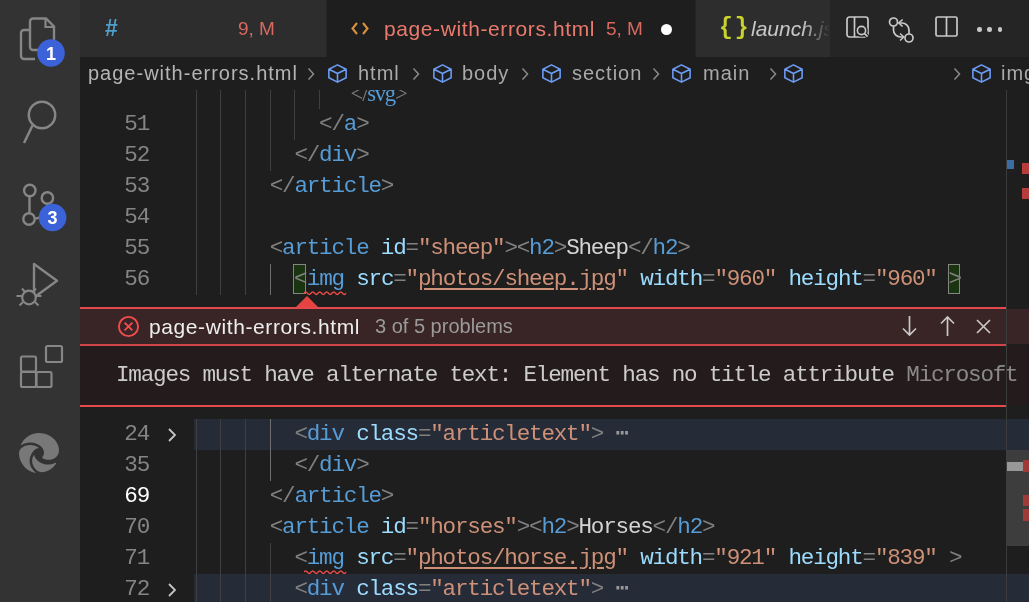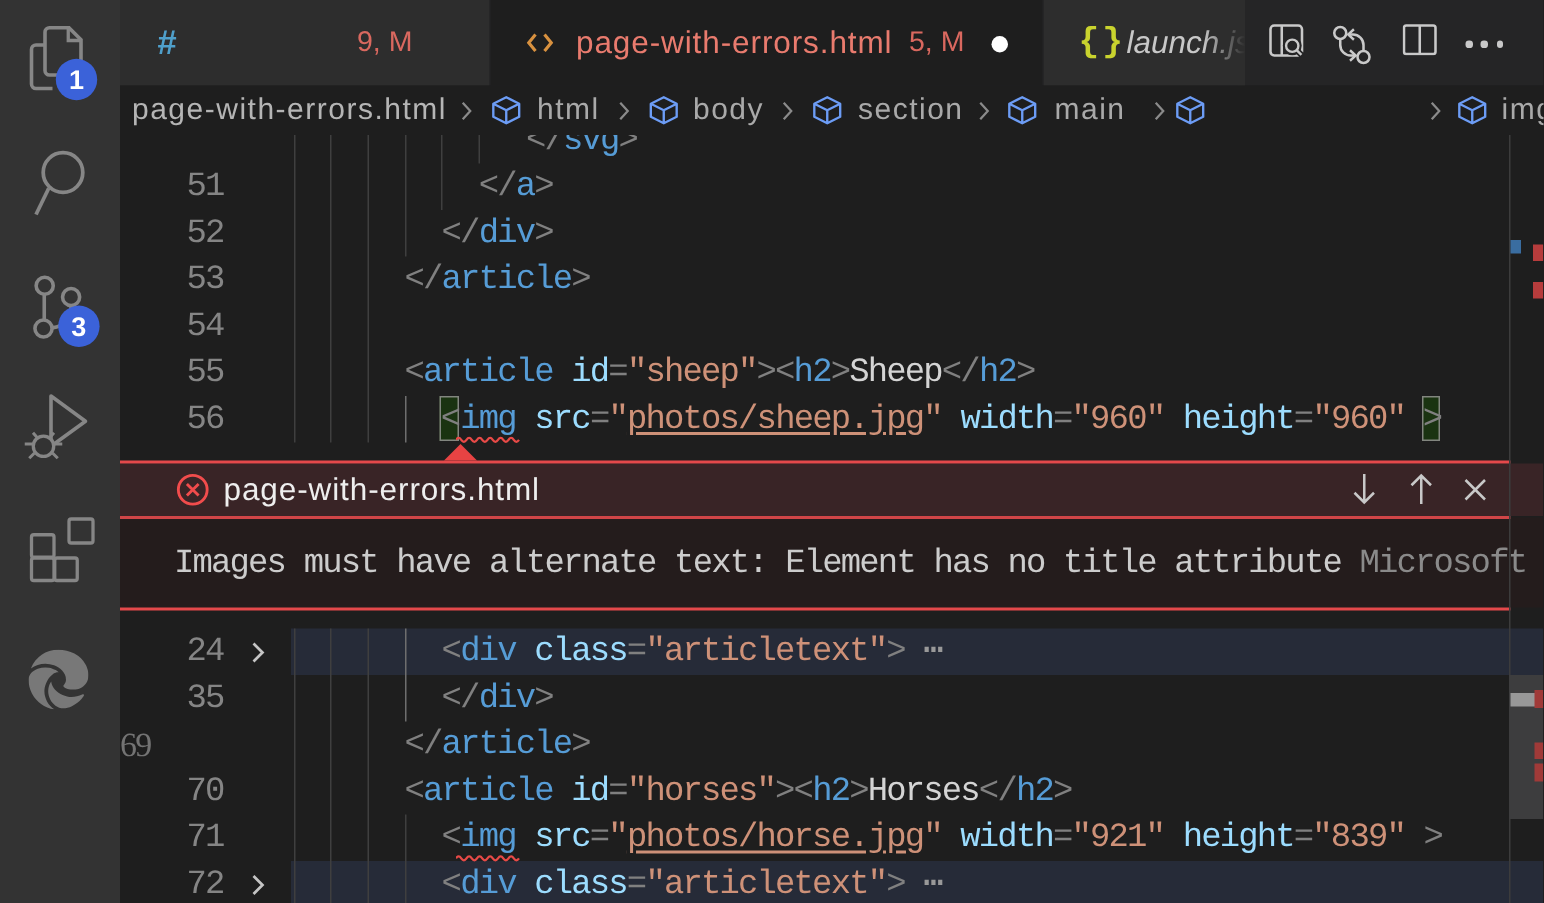--- a/index.html
+++ b/index.html
@@ -109,25 +109,25 @@
 <div style="position:absolute;left:214.4px;top:0px;width:1px;height:50px;background:#3f3f3f"></div>
 <div style="position:absolute;left:239.1px;top:0px;width:1px;height:19px;background:#3f3f3f"></div>
 <div style="position:absolute;left:0;top:19px;width:69px;height:31px;line-height:31px;text-align:right;color:#858585;font-family:'Liberation Mono',monospace;font-size:22.6px;letter-spacing:-1.21px">51</div>
 <div style="position:absolute;left:0;top:50px;width:69px;height:31px;line-height:31px;text-align:right;color:#858585;font-family:'Liberation Mono',monospace;font-size:22.6px;letter-spacing:-1.21px">52</div>
 <div style="position:absolute;left:0;top:81px;width:69px;height:31px;line-height:31px;text-align:right;color:#858585;font-family:'Liberation Mono',monospace;font-size:22.6px;letter-spacing:-1.21px">53</div>
 <div style="position:absolute;left:0;top:112px;width:69px;height:31px;line-height:31px;text-align:right;color:#858585;font-family:'Liberation Mono',monospace;font-size:22.6px;letter-spacing:-1.21px">54</div>
 <div style="position:absolute;left:0;top:143px;width:69px;height:31px;line-height:31px;text-align:right;color:#858585;font-family:'Liberation Mono',monospace;font-size:22.6px;letter-spacing:-1.21px">55</div>
 <div style="position:absolute;left:0;top:174px;width:69px;height:31px;line-height:31px;text-align:right;color:#858585;font-family:'Liberation Mono',monospace;font-size:22.6px;letter-spacing:-1.21px">56</div>
 <div style="position:absolute;left:0;top:329px;width:69px;height:31px;line-height:31px;text-align:right;color:#858585;font-family:'Liberation Mono',monospace;font-size:22.6px;letter-spacing:-1.21px">24</div>
 <div style="position:absolute;left:0;top:360px;width:69px;height:31px;line-height:31px;text-align:right;color:#858585;font-family:'Liberation Mono',monospace;font-size:22.6px;letter-spacing:-1.21px">35</div>
-<div style="position:absolute;left:0;top:391px;width:69px;height:31px;line-height:31px;text-align:left;color:#737373;font-family:Liberation Serif, serif;font-size:22.6px;letter-spacing:-1.21px">69</div>
+<div style="position:absolute;left:0;top:391px;width:69px;height:31px;line-height:31px;text-align:right;color:#ffffff;font-family:Liberation Mono, monospace;font-size:22.6px;letter-spacing:-1.21px">69</div>
 <div style="position:absolute;left:0;top:422px;width:69px;height:31px;line-height:31px;text-align:right;color:#858585;font-family:'Liberation Mono',monospace;font-size:22.6px;letter-spacing:-1.21px">70</div>
 <div style="position:absolute;left:0;top:453px;width:69px;height:31px;line-height:31px;text-align:right;color:#858585;font-family:'Liberation Mono',monospace;font-size:22.6px;letter-spacing:-1.21px">71</div>
 <div style="position:absolute;left:0;top:484px;width:69px;height:31px;line-height:31px;text-align:right;color:#858585;font-family:'Liberation Mono',monospace;font-size:22.6px;letter-spacing:-1.21px">72</div>
-<div style="position:absolute;left:270.6px;top:-12px;height:31px;line-height:31px;white-space:pre;font-family:Liberation Mono, monospace;font-size:22.6px;letter-spacing:-1.21px"><span style="color:#808080;">&lt;/</span><span style="color:#569cd6;">svg</span><span style="color:#808080;">&gt;</span></div>
+<div style="position:absolute;left:270.6px;top:-12px;height:31px;line-height:31px;white-space:pre;font-family:Liberation Serif, serif;font-size:22.6px;letter-spacing:-1.21px"><span style="color:#808080;">&lt;/</span><span style="color:#569cd6;">svg</span><span style="color:#808080;">&gt;</span></div>
 <div style="position:absolute;left:239.1px;top:19px;height:31px;line-height:31px;white-space:pre;font-family:'Liberation Mono',monospace;font-size:22.6px;letter-spacing:-1.21px"><span style="color:#808080;">&lt;/</span><span style="color:#569cd6;">a</span><span style="color:#808080;">&gt;</span></div>
 <div style="position:absolute;left:214.4px;top:50px;height:31px;line-height:31px;white-space:pre;font-family:'Liberation Mono',monospace;font-size:22.6px;letter-spacing:-1.21px"><span style="color:#808080;">&lt;/</span><span style="color:#569cd6;">div</span><span style="color:#808080;">&gt;</span></div>
 <div style="position:absolute;left:189.7px;top:81px;height:31px;line-height:31px;white-space:pre;font-family:'Liberation Mono',monospace;font-size:22.6px;letter-spacing:-1.21px"><span style="color:#808080;">&lt;/</span><span style="color:#569cd6;">article</span><span style="color:#808080;">&gt;</span></div>
 <div style="position:absolute;left:189.7px;top:143px;height:31px;line-height:31px;white-space:pre;font-family:'Liberation Mono',monospace;font-size:22.6px;letter-spacing:-1.21px"><span style="color:#808080;">&lt;</span><span style="color:#569cd6;">article</span> <span style="color:#9cdcfe;">id</span><span style="color:#808080;">=</span><span style="color:#ce9178;">"sheep"</span><span style="color:#808080;">&gt;&lt;</span><span style="color:#569cd6;">h2</span><span style="color:#808080;">&gt;</span><span style="color:#d4d4d4;">Sheep</span><span style="color:#808080;">&lt;/</span><span style="color:#569cd6;">h2</span><span style="color:#808080;">&gt;</span></div>
 <div style="position:absolute;left:226.8px;top:174px;height:31px;line-height:31px;white-space:pre;font-family:'Liberation Mono',monospace;font-size:22.6px;letter-spacing:-1.21px"><span style="color:#569cd6;">img</span> <span style="color:#9cdcfe;">src</span><span style="color:#808080;">=</span><span style="color:#ce9178;">"</span><span style="color:#ce9178;text-decoration:underline;text-underline-offset:3px;">photos/sheep.jpg</span><span style="color:#ce9178;">"</span> <span style="color:#9cdcfe;">width</span><span style="color:#808080;">=</span><span style="color:#ce9178;">"960"</span> <span style="color:#9cdcfe;">height</span><span style="color:#808080;">=</span><span style="color:#ce9178;">"960"</span></div>
 <div style="position:absolute;left:213.4px;top:174px;width:12.3px;height:30px;background:#1a3311;border:1px solid #82867f;box-sizing:border-box;line-height:29px;text-align:center;text-indent:-0.5px;color:#808080;font-family:'Liberation Mono',monospace;font-size:22.6px">&lt;</div>
 <div style="position:absolute;left:868.0px;top:174px;width:12.3px;height:30px;background:#1a3311;border:1px solid #82867f;box-sizing:border-box;line-height:29px;text-align:center;text-indent:-0.5px;color:#808080;font-family:'Liberation Mono',monospace;font-size:22.6px">&gt;</div>
 <div style="position:absolute;left:214.4px;top:329px;height:31px;line-height:31px;white-space:pre;font-family:'Liberation Mono',monospace;font-size:22.6px;letter-spacing:-1.21px"><span style="color:#808080;">&lt;</span><span style="color:#569cd6;">div</span> <span style="color:#9cdcfe;">class</span><span style="color:#808080;">=</span><span style="color:#ce9178;">"articletext"</span><span style="color:#808080;">&gt;</span><span style="color:#999999;"> ⋯</span></div>
 <div style="position:absolute;left:214.4px;top:360px;height:31px;line-height:31px;white-space:pre;font-family:'Liberation Mono',monospace;font-size:22.6px;letter-spacing:-1.21px"><span style="color:#808080;">&lt;/</span><span style="color:#569cd6;">div</span><span style="color:#808080;">&gt;</span></div>
 <div style="position:absolute;left:189.7px;top:391px;height:31px;line-height:31px;white-space:pre;font-family:'Liberation Mono',monospace;font-size:22.6px;letter-spacing:-1.21px"><span style="color:#808080;">&lt;/</span><span style="color:#569cd6;">article</span><span style="color:#808080;">&gt;</span></div>
@@ -150,20 +150,21 @@
 <div style="position:absolute;left:0;top:255px;width:949px;height:60px;background:#241c1c"></div>
 <div style="position:absolute;left:0;top:217px;width:927px;height:2px;background:#e4494b"></div>
 <div style="position:absolute;left:0;top:254px;width:927px;height:1.5px;background:#d04547"></div>
 <div style="position:absolute;left:0;top:315px;width:927px;height:2px;background:#e4494b"></div>
 <div style="position:absolute;left:216px;top:206px;width:0;height:0;border-left:11px solid transparent;border-right:11px solid transparent;border-bottom:11px solid #e84343"></div>
 <svg style="position:absolute;left:37px;top:225px" width="23" height="23" viewBox="0 0 23 23">
         <circle cx="11.5" cy="11.5" r="9.6" stroke="#f14c4c" stroke-width="1.9" fill="none"></circle>
         <path d="M7.6 7.6 L15.4 15.4 M15.4 7.6 L7.6 15.4" stroke="#f14c4c" stroke-width="1.9"></path>
       </svg>
 <div style="position:absolute;left:69px;top:219px;height:35px;line-height:35px;color:#eeeeee;font-family:'Liberation Sans',sans-serif;font-size:21px;letter-spacing:0.6px">page-with-errors.html</div>
+<div style="position:absolute;left:295px;top:219px;height:35px;line-height:35px;color:#9b9b9b;font-family:'Liberation Sans',sans-serif;font-size:20px">3 of 5 problems</div>
 <svg style="position:absolute;left:819px;top:224px" width="21" height="24" viewBox="0 0 21 24">
         <path d="M10.5 2 V21 M4 14.5 L10.5 21 L17 14.5" stroke="#c8c8c8" stroke-width="1.7" fill="none"></path>
       </svg>
 <svg style="position:absolute;left:857px;top:224px" width="21" height="24" viewBox="0 0 21 24">
         <path d="M10.5 22 V3 M4 9.5 L10.5 3 L17 9.5" stroke="#c8c8c8" stroke-width="1.7" fill="none"></path>
       </svg>
 <svg style="position:absolute;left:893px;top:226px" width="21" height="21" viewBox="0 0 21 21">
         <path d="M4 4 L17 17 M17 4 L4 17" stroke="#c8c8c8" stroke-width="1.7" fill="none"></path>
       </svg>
 <div style="position:absolute;left:36px;top:255px;height:60px;line-height:60px;white-space:pre;font-family:'Liberation Mono',monospace;font-size:22.6px;letter-spacing:-1.21px;color:#cccccc">Images must have alternate text: Element has no title attribute<span style="color:#8a8a8a"> Microsoft Edge Tools</span></div>

